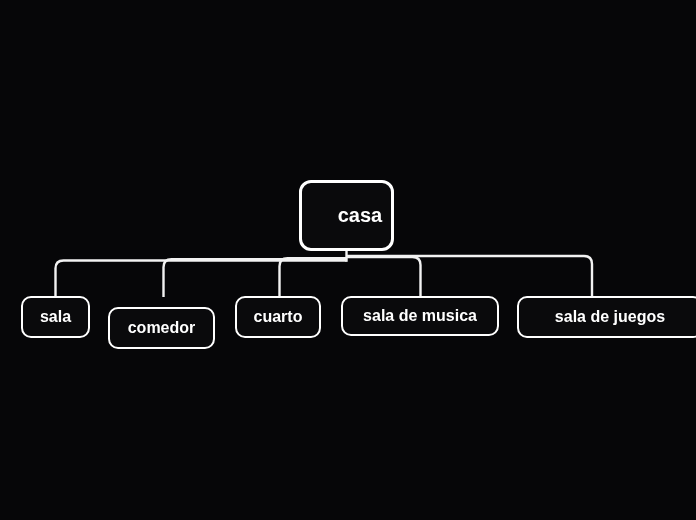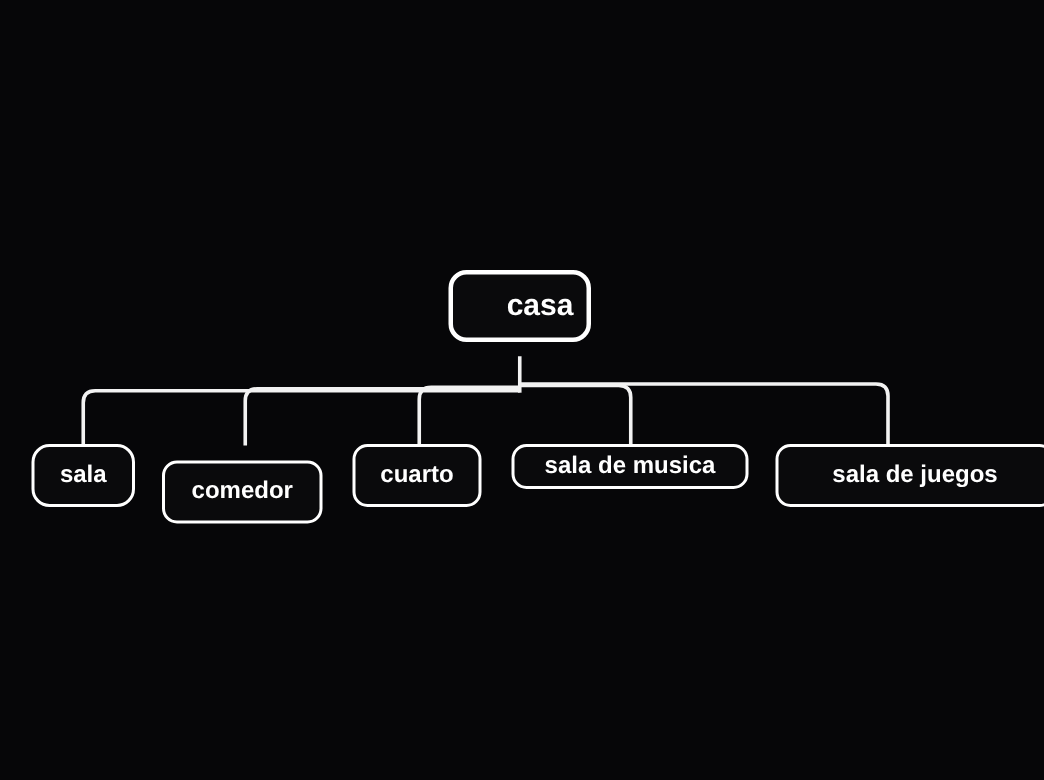--- a/index.html
+++ b/index.html
@@ -32,30 +32,30 @@
     font-weight: bold;
     font-size: 16px;
     display: flex;
     align-items: center;
     justify-content: center;
     white-space: nowrap;
     cursor: pointer;
     z-index: 2;
   }
   .node-root {
-    left: 299px; top: 180px; width: 95px; height: 48px;
+    left: 299px; top: 180px; width: 95px; height: 71px;
     border-width: 3px;
     border-radius: 12px;
     font-size: 20px;
     padding-left: 27px;
   }
-  .node-sala    { left: 21px;  top: 296px; width: 69px;  height: 42px; border-radius: 12px; }
+  .node-sala    { left: 21px;  top: 296px; width: 69px;  height: 42px; }
   .node-comedor { left: 108px; top: 307px; width: 107px; height: 42px; }
   .node-cuarto  { left: 235px; top: 296px; width: 86px;  height: 42px; justify-content: center; }
-  .node-musica  { left: 341px; top: 296px; width: 158px; height: 30px; }
+  .node-musica  { left: 341px; top: 296px; width: 158px; height: 40px; }
   .node-juegos  { left: 517px; top: 296px; width: 186px; height: 42px; text-align: right; }
 </style>
 </head>
 <body>
 
 <div class="canvas">
 
   <svg class="connector-layer" width="696" height="520" viewBox="0 0 696 520" fill="none" stroke="#f2f2f2" stroke-width="2.4">
     <path d="M346.5 237.5 L346.5 261.8"></path>
     <path d="M346.5 260.5 L63.5 260.5 Q55.5 260.5 55.5 268.5 L55.5 297"></path>

